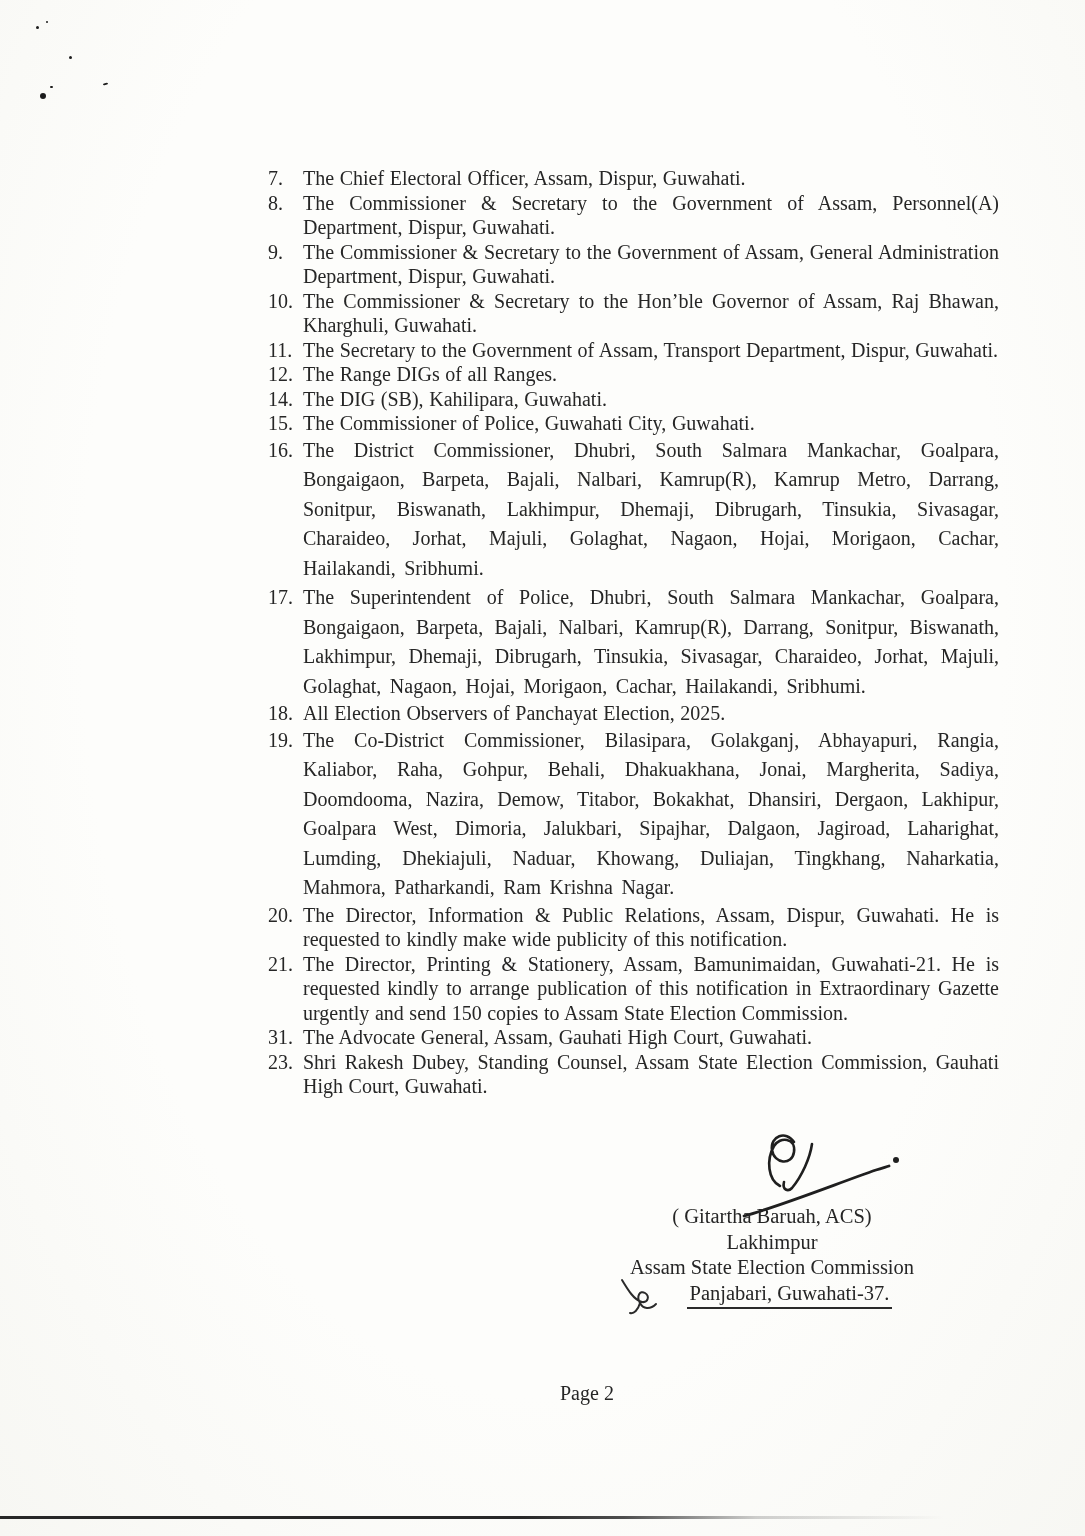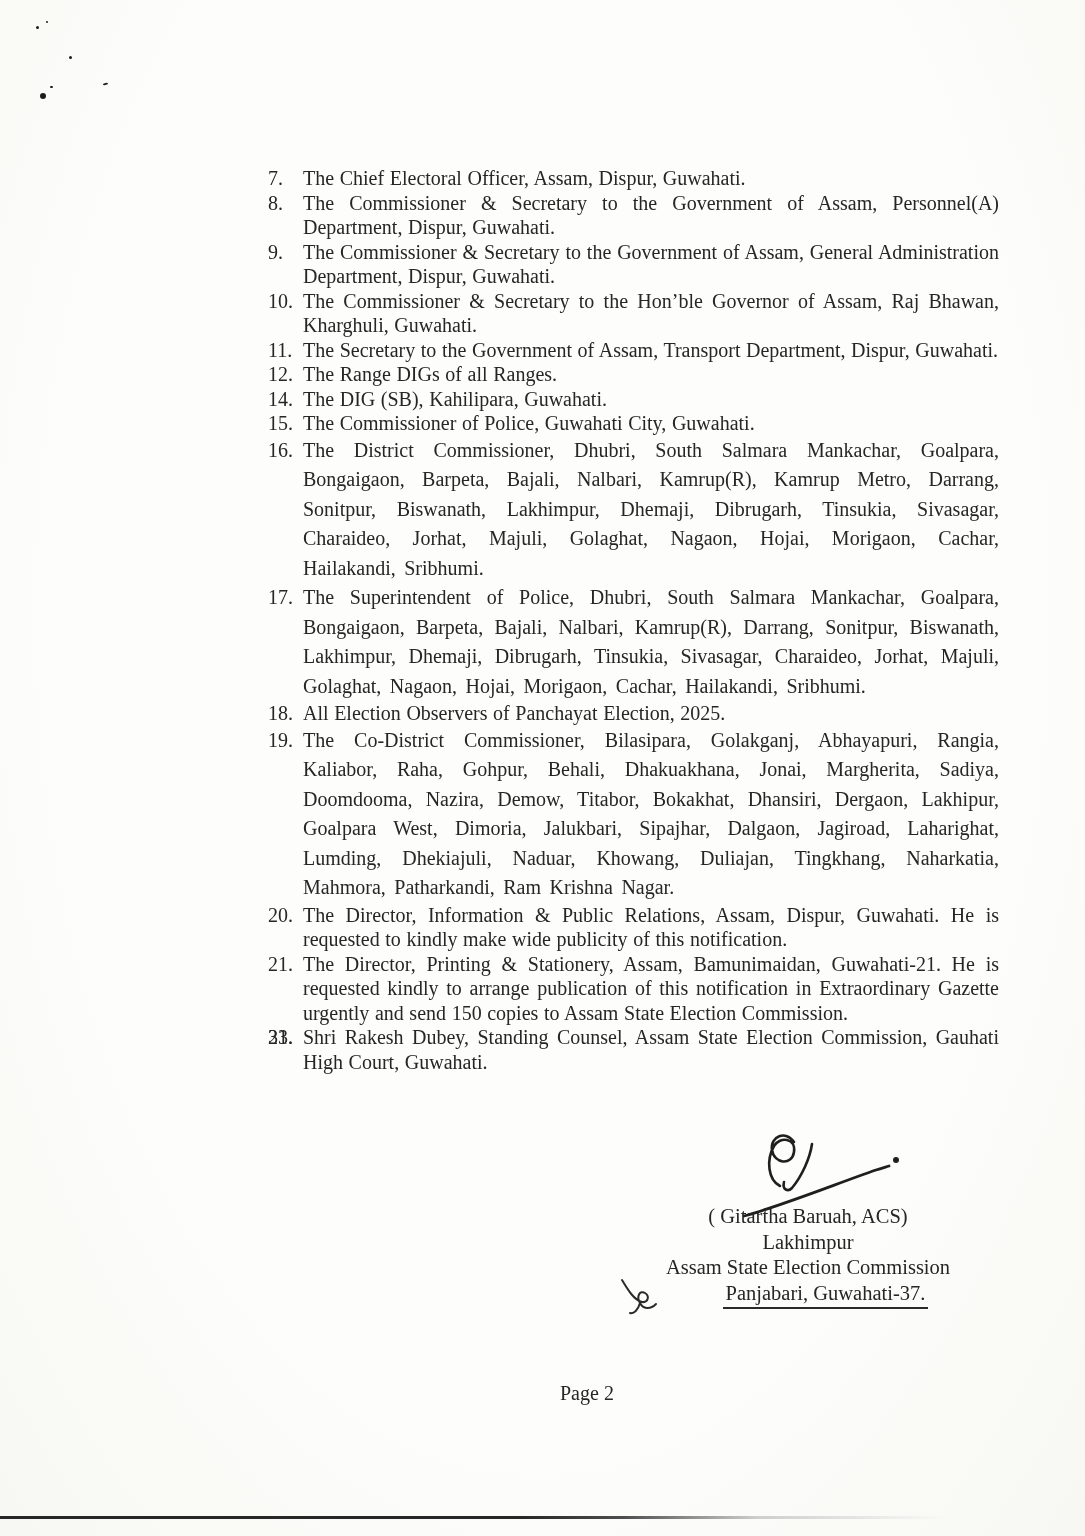--- a/index.html
+++ b/index.html
@@ -32,21 +32,21 @@
     left: 0;
     top: 0;
     white-space: nowrap;
   }
   .li.loose {
     line-height: 29.5px;
     word-spacing: 3.5px;
   }
   .sig-area {
     position: absolute;
-    left: 618px;
+    left: 582px;
     top: 1204px;
     width: 380px;
     text-align: center;
     font-size: 20.5px;
   }
   .sig-line { line-height: 25.5px; }
   .sig-underline {
     display: inline-block;
     border-bottom: 2px solid #2a2a2a;
     padding: 0 3px 1px 3px;
@@ -112,21 +112,21 @@
       <div class="li"><span class="num">11.</span><span>The Secretary to the Government of Assam, Transport Department, Dispur, Guwahati.</span></div>
       <div class="li"><span class="num">12.</span><span>The Range DIGs of all Ranges.</span></div>
       <div class="li"><span class="num">14.</span><span>The DIG (SB), Kahilipara, Guwahati.</span></div>
       <div class="li"><span class="num">15.</span><span>The Commissioner of Police, Guwahati City, Guwahati.</span></div>
       <div class="li loose"><span class="num">16.</span><span>The District Commissioner, Dhubri, South Salmara Mankachar, Goalpara, Bongaigaon, Barpeta, Bajali, Nalbari, Kamrup(R), Kamrup Metro, Darrang, Sonitpur, Biswanath, Lakhimpur, Dhemaji, Dibrugarh, Tinsukia, Sivasagar, Charaideo, Jorhat, Majuli, Golaghat, Nagaon, Hojai, Morigaon, Cachar, Hailakandi, Sribhumi.</span></div>
       <div class="li loose"><span class="num">17.</span><span>The Superintendent of Police, Dhubri, South Salmara Mankachar, Goalpara, Bongaigaon, Barpeta, Bajali, Nalbari, Kamrup(R), Darrang, Sonitpur, Biswanath, Lakhimpur, Dhemaji, Dibrugarh, Tinsukia, Sivasagar, Charaideo, Jorhat, Majuli, Golaghat, Nagaon, Hojai, Morigaon, Cachar, Hailakandi, Sribhumi.</span></div>
       <div class="li"><span class="num">18.</span><span>All Election Observers of Panchayat Election, 2025.</span></div>
       <div class="li loose"><span class="num">19.</span><span>The Co-District Commissioner, Bilasipara, Golakganj, Abhayapuri, Rangia, Kaliabor, Raha, Gohpur, Behali, Dhakuakhana, Jonai, Margherita, Sadiya, Doomdooma, Nazira, Demow, Titabor, Bokakhat, Dhansiri, Dergaon, Lakhipur, Goalpara West, Dimoria, Jalukbari, Sipajhar, Dalgaon, Jagiroad, Laharighat, Lumding, Dhekiajuli, Naduar, Khowang, Duliajan, Tingkhang, Naharkatia, Mahmora, Patharkandi, Ram Krishna Nagar.</span></div>
       <div class="li"><span class="num">20.</span><span>The Director, Information &amp; Public Relations, Assam, Dispur, Guwahati. He is requested to kindly make wide publicity of this notification.</span></div>
       <div class="li"><span class="num">21.</span><span>The Director, Printing &amp; Stationery, Assam, Bamunimaidan, Guwahati-21. He is requested kindly to arrange publication of this notification in Extraordinary Gazette urgently and send 150 copies to Assam State Election Commission.</span></div>
-      <div class="li"><span class="num">31.</span></div>
+      <div class="li"><span class="num">31.</span><span>The Advocate General, Assam, Gauhati High Court, Guwahati.</span></div>
       <div class="li"><span class="num">23.</span><span>Shri Rakesh Dubey, Standing Counsel, Assam State Election Commission, Gauhati High Court, Guwahati.</span></div>
     </div>
 
   <svg class="sig-svg" viewBox="0 0 172 94" fill="none" xmlns="http://www.w3.org/2000/svg">
     <path d="M58 12 C50 0 34 6 36 20 C38 34 56 36 58 22 C60 8 44 6 38 16 C30 30 32 50 44 56" stroke="#1f1f1f" stroke-width="2.6" stroke-linecap="round"></path>
     <path d="M76 14 C74 28 66 46 56 58 C52 62 46 60 48 52" stroke="#1f1f1f" stroke-width="2.6" stroke-linecap="round"></path>
     <path d="M8 86 C45 76 105 52 140 40 C146 38 150 37 153 36" stroke="#1f1f1f" stroke-width="2.8" stroke-linecap="round"></path>
     <circle cx="160" cy="30" r="3" fill="#1f1f1f"></circle>
   </svg>
 

